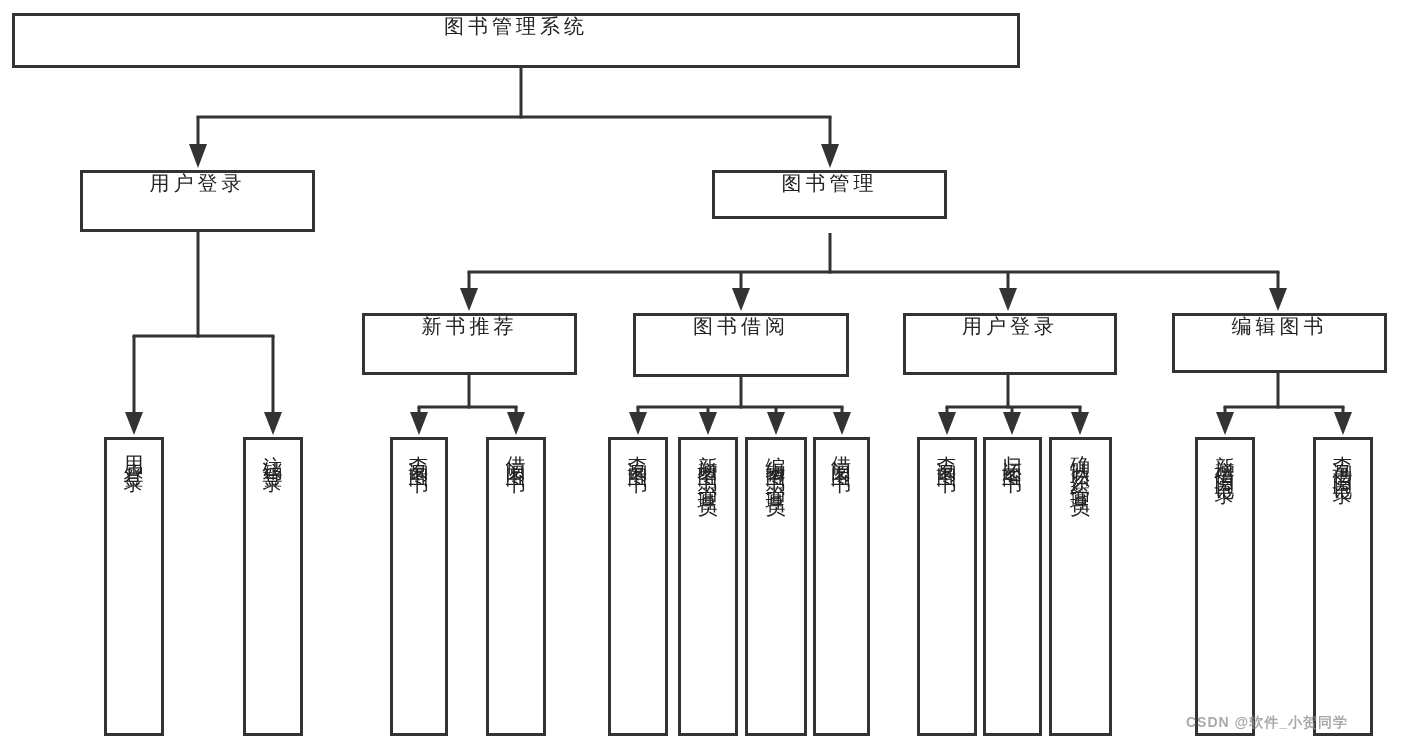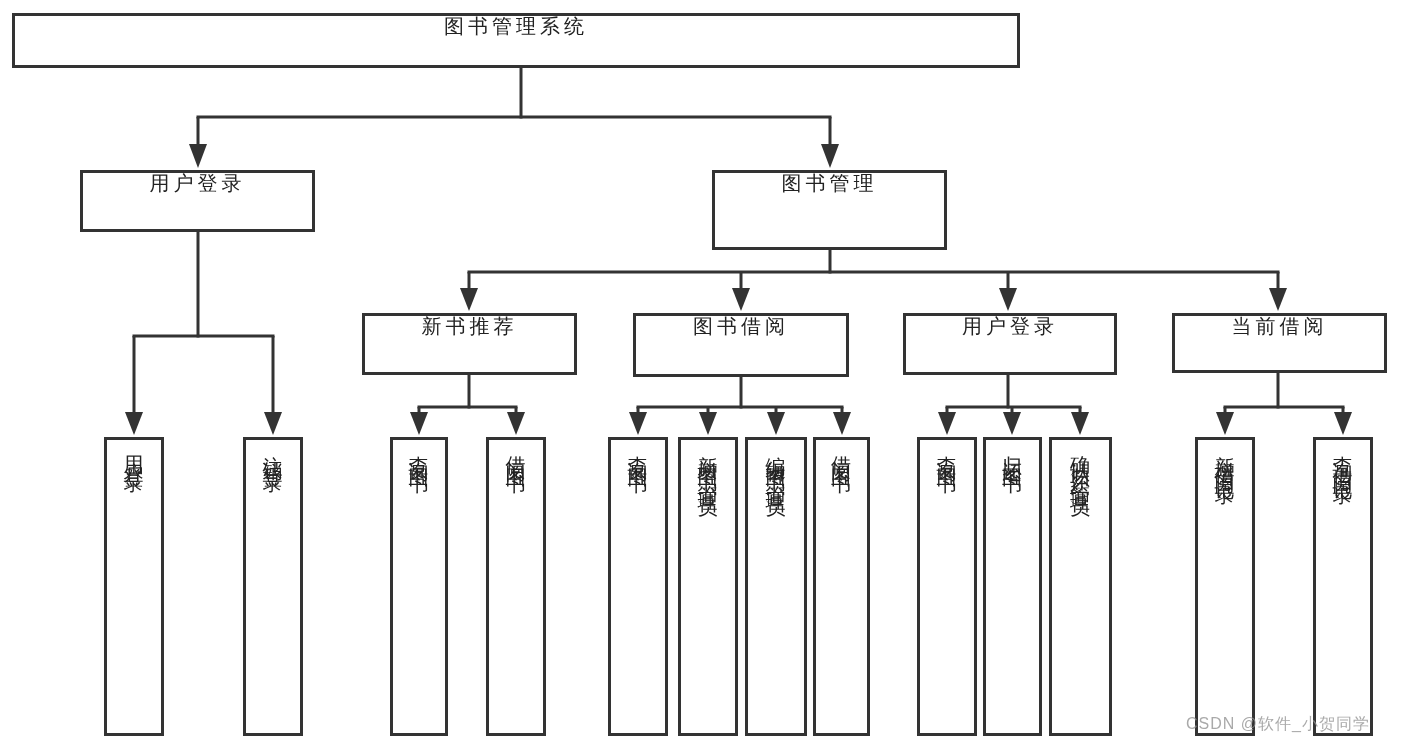--- a/index.html
+++ b/index.html
@@ -36,26 +36,27 @@
     text-orientation: mixed;
     letter-spacing: 6px;
     line-height: 1;
     font-size: 20px;
     color: #222222;
   }
   #watermark {
     position: absolute;
     left: 1186px;
     top: 714px;
-    font-size: 16px;
+    font-size: 14px;
     color: rgba(145,145,145,0.78);
     letter-spacing: 1px;
     z-index: 10;
     pointer-events: none;
     white-space: nowrap;
+    font-weight: bold;
   }
 </style>
 </head>
 <body>
 
 <div id="canvas">
 
   <svg id="wires" width="1405" height="747" viewBox="0 0 1405 747" stroke="#333333" stroke-width="3" fill="#333333">
 
     <line x1="521" y1="68" x2="521" y2="118.5"></line>
@@ -118,35 +119,35 @@
     <polygon points="1334,412 1352,412 1343,435" stroke="none"></polygon>
   </svg>
 
   <div class="box" style="left:12px; top:13px; width:1008px; height:55px;">
     <span>图书管理系统</span>
   </div>
 
   <div class="box hbox" style="left:80px; top:170px; width:235px;">
     <span>用户登录</span>
   </div>
-  <div class="box hbox" style="left:712px; top:170px; width:235px; height:80px;">
+  <div class="box hbox" style="left:712px; top:170px; width:235px; height:49px;">
     <span>图书管理</span>
   </div>
 
   <div class="box hbox" style="left:362px; top:313px; width:215px;">
     <span>新书推荐</span>
   </div>
   <div class="box hbox" style="left:633px; top:313px; width:216px; height:64px;">
     <span>图书借阅</span>
   </div>
   <div class="box hbox" style="left:903px; top:313px; width:214px;">
     <span>用户登录</span>
   </div>
   <div class="box hbox" style="left:1172px; top:313px; width:215px; height:60px;">
-    <span>当前借阅</span>
+    <span>编辑图书</span>
   </div>
 
   <div class="box leaf" style="left:104px; width:60px;">
     <span class="vtext">用户登录</span>
   </div>
   <div class="box leaf" style="left:243px; width:60px;">
     <span class="vtext">注销登录</span>
   </div>
 
   <div class="box leaf" style="left:390px; width:58px;">

